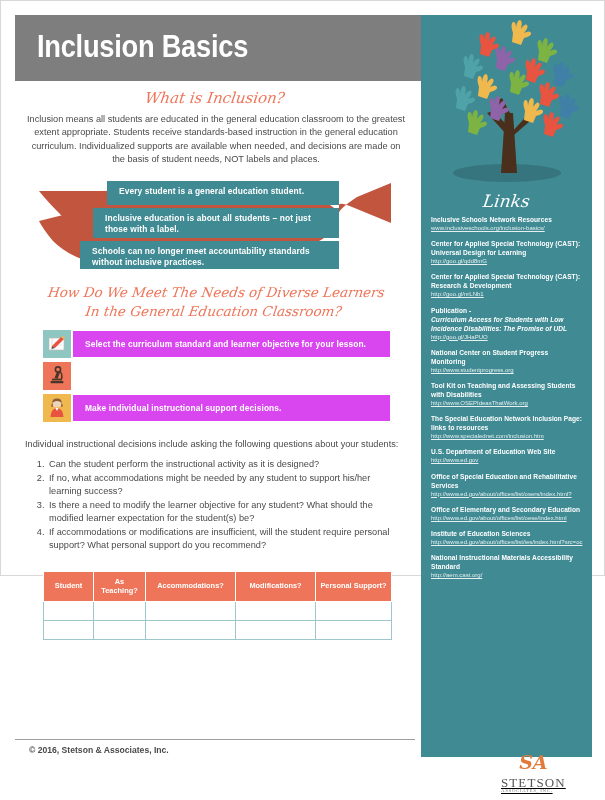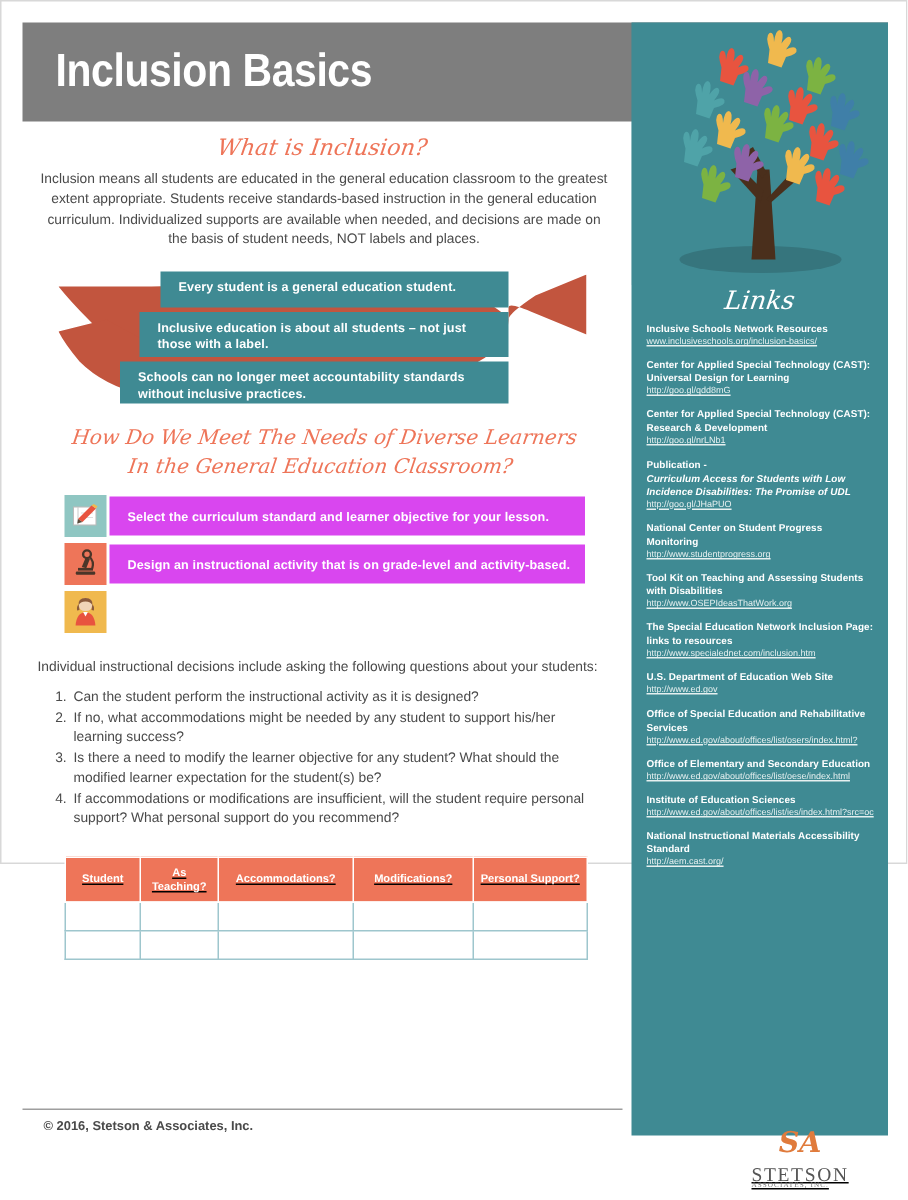--- a/index.html
+++ b/index.html
@@ -172,21 +172,20 @@
     font-size:9.2px;
     line-height:13.3px;
   }
   ol.qlist li{margin-bottom:0.5px;padding-left:2px;}
   
   .tbl{
     margin:18px 0 0 28px;
     border-collapse:collapse;
     width:348px;
     table-layout:fixed;
-    text-decoration:underline;
   }
   .tbl th{
     background:#ee7559;
     color:#ffffff;
     font-size:7.4px;
     font-weight:bold;
     padding:5px 2px;
     border:1px solid #ffffff;
     text-align:center;
     line-height:9.5px;
@@ -400,34 +399,34 @@
     <div class="step-row">
       <div class="step-icon" style="background:#ee7559;">
         <svg width="18" height="19" viewBox="0 0 18 19">
           <circle cx="10" cy="3.5" r="2.6" fill="none" stroke="#4a3528" stroke-width="1.6"></circle>
           <path d="M9 6 L6.5 12 L9.5 12.8 L12 6.5 Z" fill="#4a3528"></path>
           <path d="M11.5 5 Q15 8 13.5 13" fill="none" stroke="#4a3528" stroke-width="1.5"></path>
           <rect x="4" y="12.6" width="10" height="1.8" fill="#4a3528"></rect>
           <rect x="2.5" y="15" width="13" height="2.2" rx="0.8" fill="#4a3528"></rect>
         </svg>
       </div>
-      <div class="step-bar">Design an instructional activity that is on grade-level and activity-based.</div>
     </div>
 
     <div class="step-row">
       <div class="step-icon" style="background:#f0b94e;">
         <svg width="18" height="20" viewBox="0 0 18 20">
           <path d="M9 1 Q13.4 1 13.4 5.2 Q13.4 9.4 9 9.4 Q4.6 9.4 4.6 5.2 Q4.6 1 9 1 Z" fill="#f0d4b8"></path>
           <path d="M4.4 5.6 Q3.8 0.6 9 0.6 Q14.2 0.6 13.6 5.6 Q12.6 3 9 3 Q5.4 3 4.4 5.6 Z" fill="#8a5a3c"></path>
           <path d="M4.4 5 Q3 6 3.4 9 L5 8.6 Z" fill="#8a5a3c"></path>
           <path d="M13.6 5 Q15 6 14.6 9 L13 8.6 Z" fill="#8a5a3c"></path>
           <path d="M9 10 Q15 10.6 15.6 19 L2.4 19 Q3 10.6 9 10 Z" fill="#e8543f"></path>
           <path d="M7.4 10 L9 13 L10.6 10 Z" fill="#ffffff"></path>
         </svg>
       </div>
+      <div class="step-bar">Make individual instructional support decisions.</div>
     </div>
 
     <p class="intro-q">Individual instructional decisions include asking the following questions about your students:</p>
     <ol class="qlist">
       <li>Can the student perform the instructional activity as it is designed?</li>
       <li>If no, what accommodations might be needed by any student to support his/her learning success?</li>
       <li>Is there a need to modify the learner objective for any student? What should the modified learner expectation for the student(s) be?</li>
       <li>If accommodations or modifications are insufficient, will the student require personal support? What personal support do you recommend?</li>
     </ol>
 

